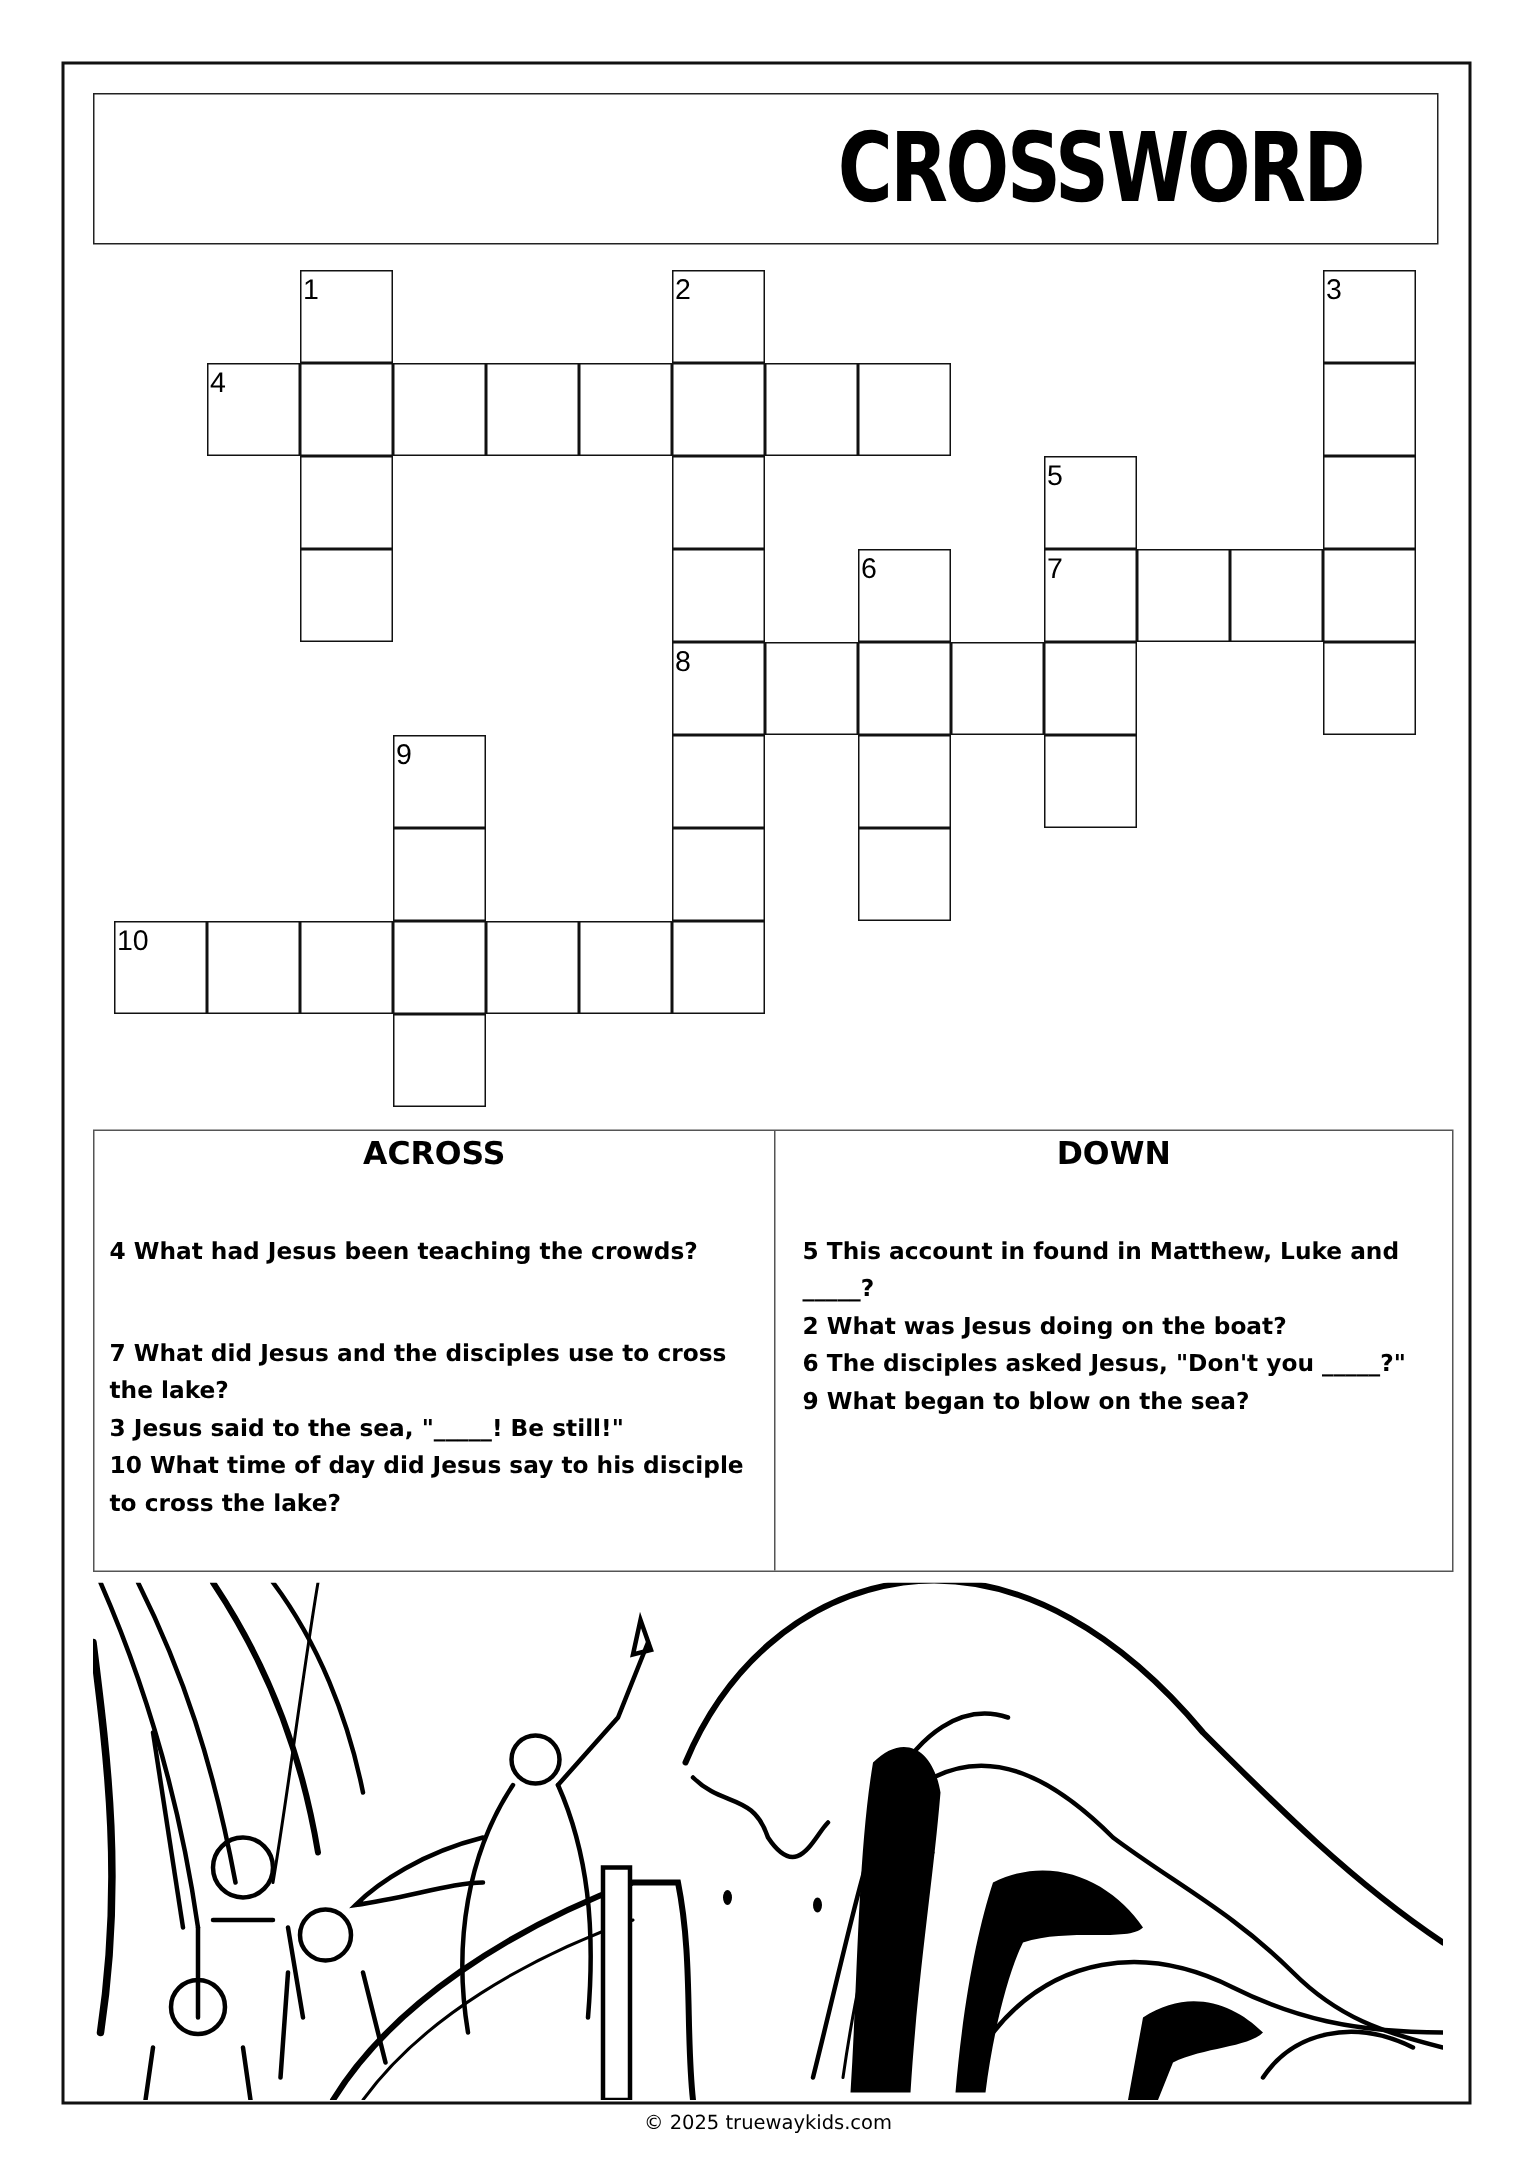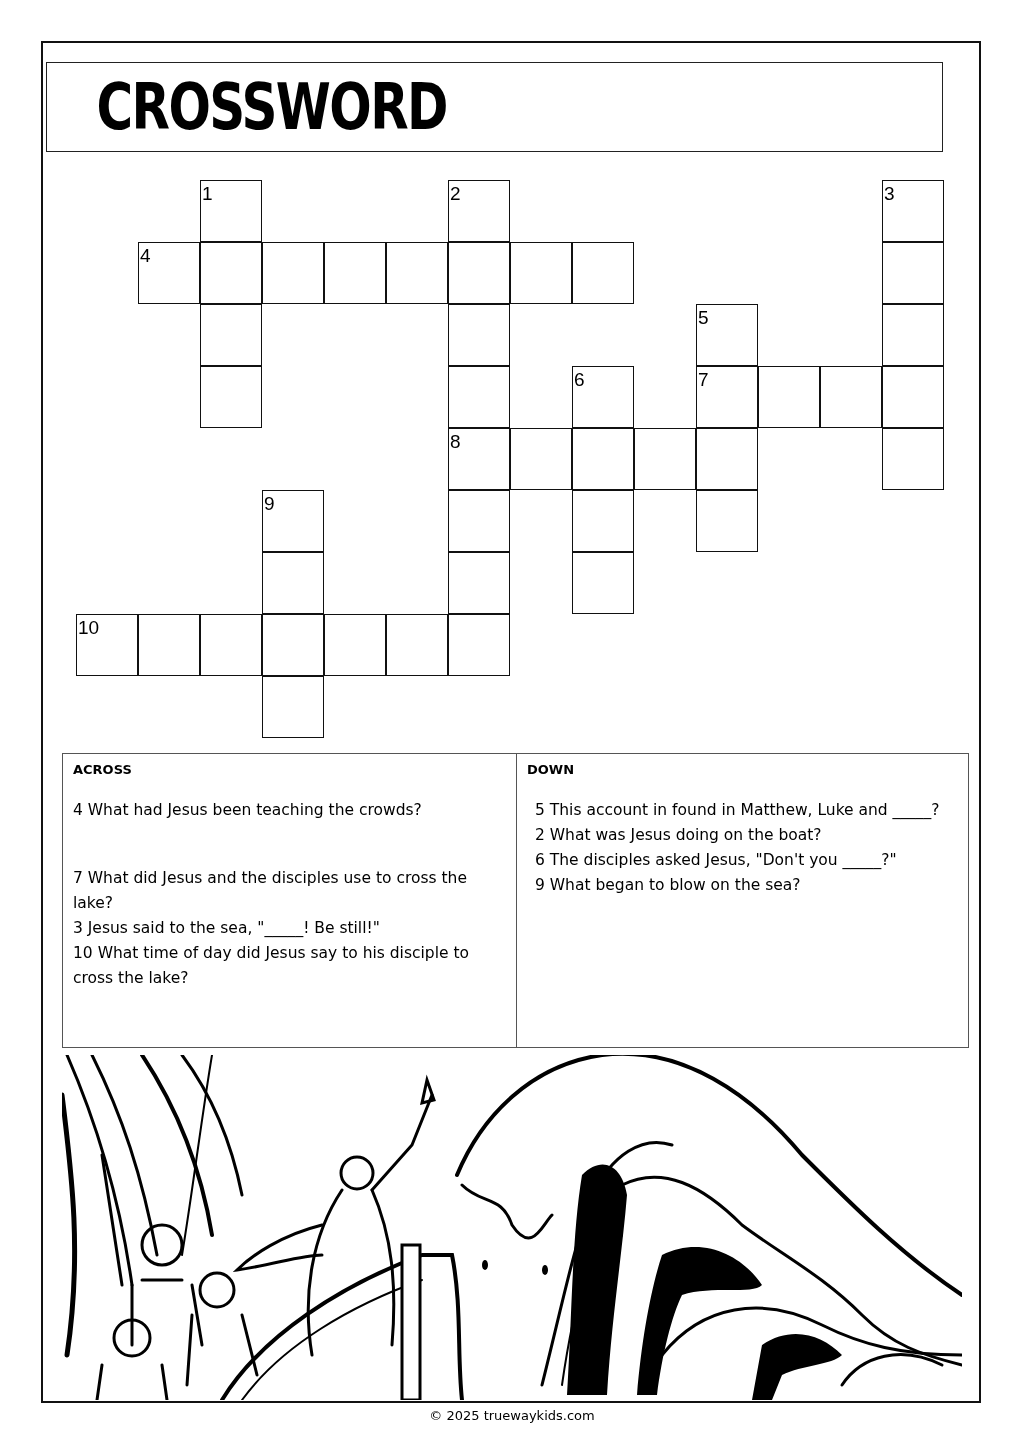--- a/index.html
+++ b/index.html
@@ -1,26 +1,26 @@
 <!DOCTYPE html>
 <html><head>
 <meta charset="utf-8">
 <style>
   html, body { margin:0; padding:0; background:#fff; }
   body { width:1024px; height:1447px; position:relative; font-family:"Liberation Sans", sans-serif; color:#000; overflow:hidden; }
   .page-frame { position:absolute; left:41px; top:41px; width:940px; height:1362px; border:2px solid #111; box-sizing:border-box; }
-  .title-box { position:absolute; left:46px; top:62px; width:897px; height:90px; border:1.5px solid #222; box-sizing:border-box; display:flex; align-items:center; justify-content:flex-start; }
+  .title-box { position:absolute; left:62px; top:62px; width:897px; height:101px; border:1.5px solid #222; box-sizing:border-box; display:flex; align-items:center; justify-content:flex-end; }
   .title-text { font-family:"DejaVu Sans", sans-serif; font-weight:bold; font-size:64px; letter-spacing:-2px; transform:scaleX(0.78); transform-origin:center; line-height:1; }
   .cell { position:absolute; width:62px; height:62px; border:1.5px solid #111; box-sizing:border-box; background:#fff; }
   .cell .num { position:absolute; left:1px; top:3px; font-size:19px; font-family:"Liberation Sans", sans-serif; line-height:1; }
   .clues { position:absolute; left:62px; top:753px; width:907px; height:295px; border:1px solid #555; box-sizing:border-box; display:flex; }
   .clue-col { flex:1; position:relative; padding:0 10px; box-sizing:border-box; font-family:"DejaVu Sans", sans-serif; font-size:15.5px; line-height:25px; }
   .clue-col.left { border-right:1px solid #555; width:454px; flex:none; }
-  .clue-head { font-weight:bold; font-size:13px; margin-top:3px; height:25px; }
-  .clue-list { margin-top:16px; }
+  .clue-head { text-align:center; font-weight:bold; font-size:21px; margin-top:3px; height:25px; }
+  .clue-list { margin-top:40px;font-weight:bold; }
   .clue-item { margin:0; }
   .clue-col.right .clue-item { padding-left:8px; }
   .illustration { position:absolute; left:62px; top:1055px; width:900px; height:345px; overflow:hidden; }
   .footer { position:absolute; left:0; width:1024px; top:1408px; text-align:center; font-family:"DejaVu Sans", sans-serif; font-size:13px; }
 </style>
 </head>
 <body>
 
 <div class="page-frame"></div>
 

